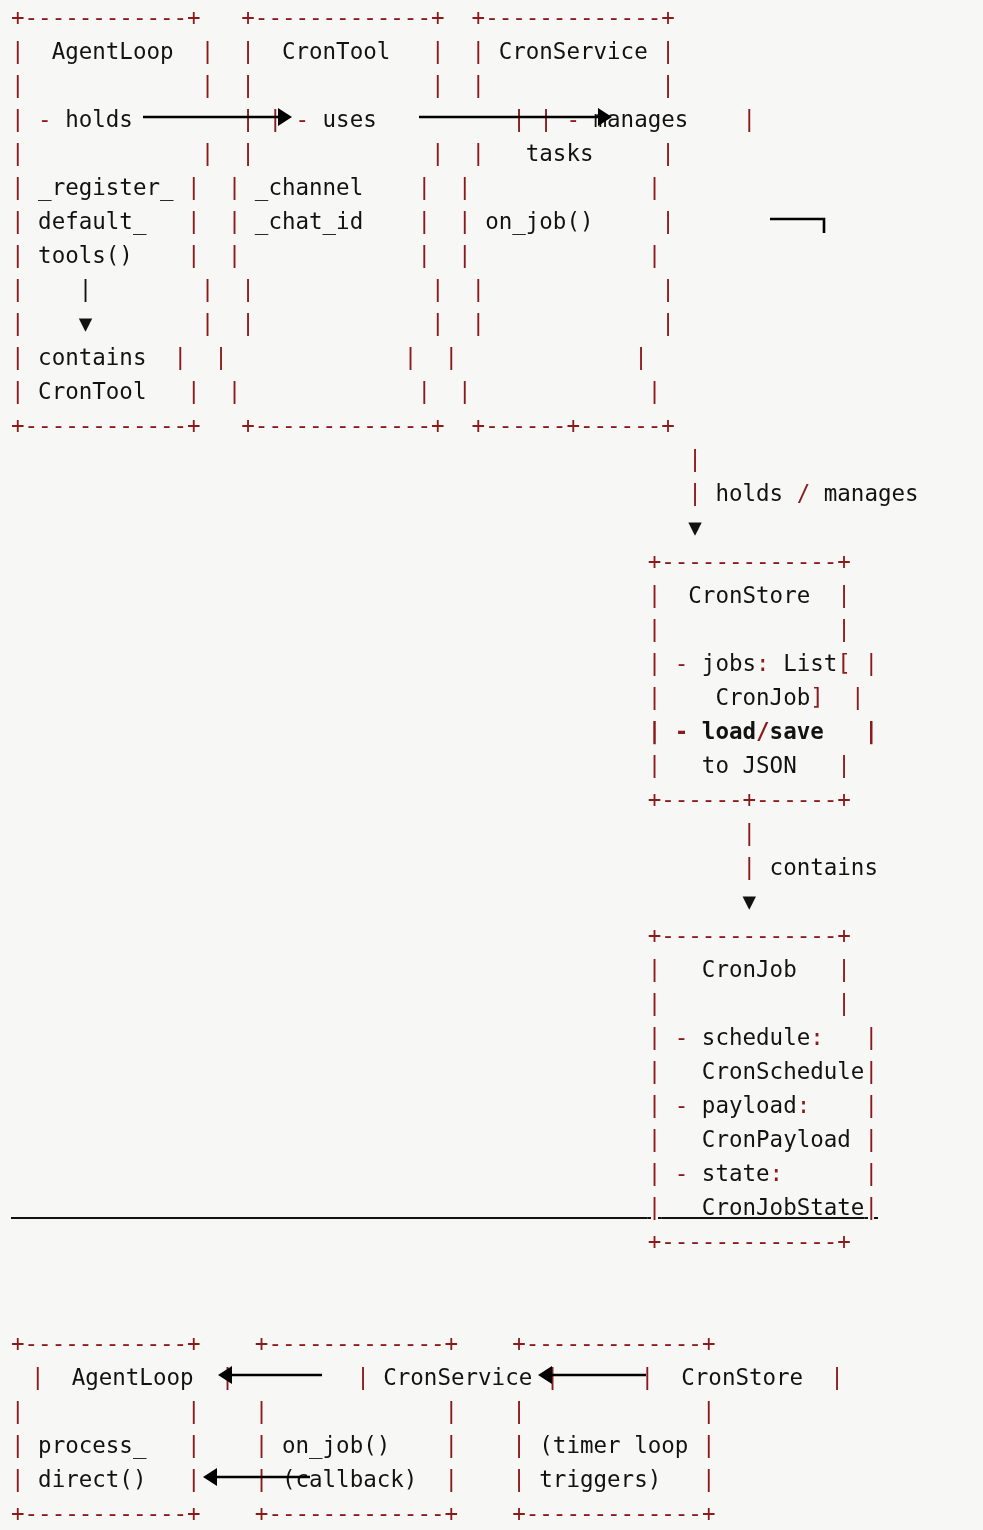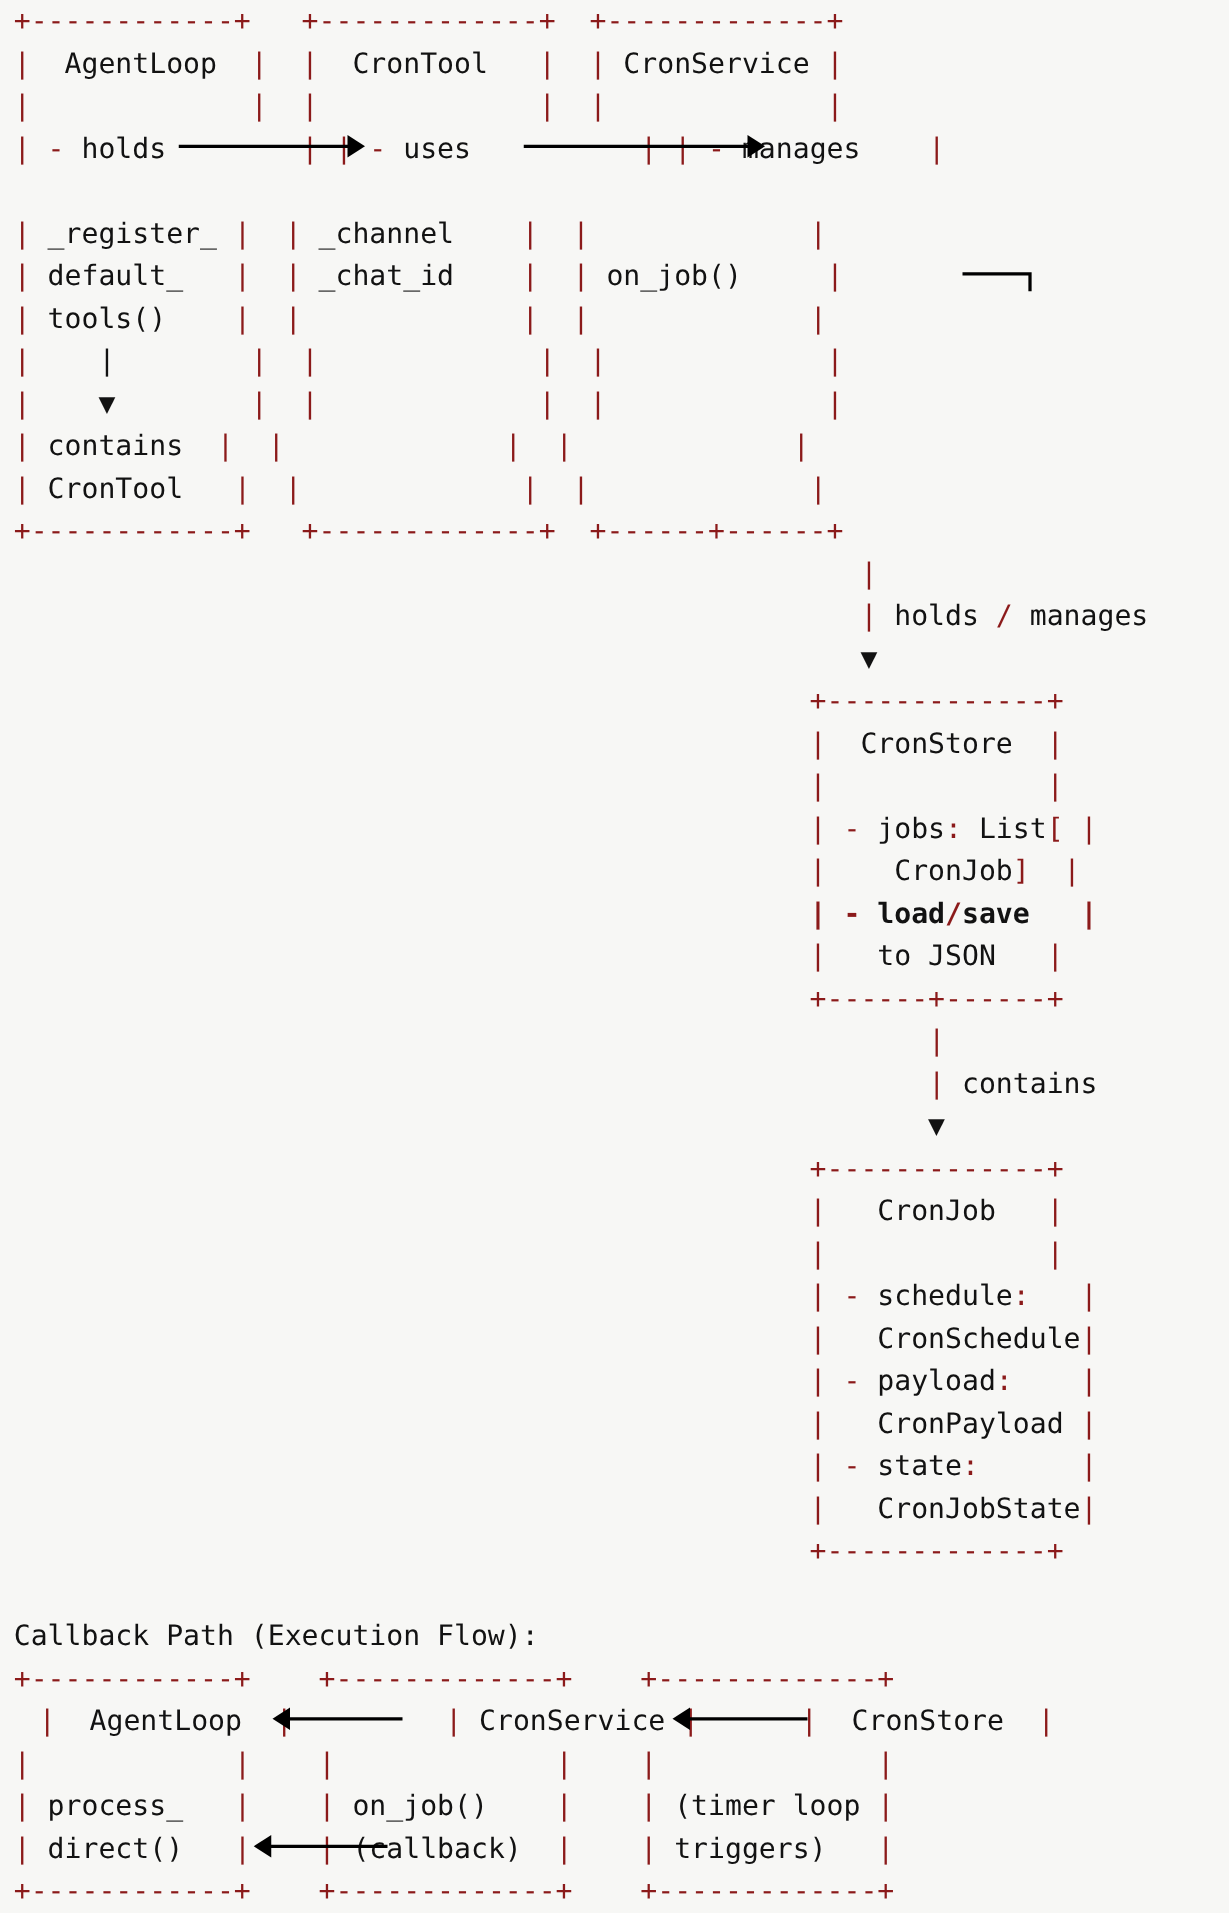--- a/index.html
+++ b/index.html
@@ -52,20 +52,21 @@
   }
 </style>
 </head>
 <body>
 
 <div id="ascii-canvas">
     <div class="ascii-line" style="top: 0px;"><span class="bx">+------------+</span><span class="tx">   </span><span class="bx">+-------------+</span><span class="tx">  </span><span class="bx">+-------------+</span></div>
     <div class="ascii-line" style="top: 34px;"><span class="bx">|</span><span class="tx">  AgentLoop  </span><span class="bx">|</span><span class="tx">  </span><span class="bx">|</span><span class="tx">  CronTool   </span><span class="bx">|</span><span class="tx">  </span><span class="bx">|</span><span class="tx"> CronService </span><span class="bx">|</span></div>
     <div class="ascii-line" style="top: 68px;"><span class="bx">|</span><span class="tx">             </span><span class="bx">|</span><span class="tx">  </span><span class="bx">|</span><span class="tx">             </span><span class="bx">|</span><span class="tx">  </span><span class="bx">|</span><span class="tx">             </span><span class="bx">|</span></div>
     <div class="ascii-line" style="top: 102px;"><span class="bx">| - </span><span class="tx">holds</span><span class="tx">        </span><span class="bx">|</span><span class="tx"> </span><span class="bx">| - </span><span class="tx">uses</span><span class="tx">          </span><span class="bx">|</span><span class="tx"> </span><span class="bx">| - </span><span class="tx">manages    </span><span class="bx">|</span></div>
+    <div class="ascii-line" style="top: 136px;"><span class="bx">|</span><span class="tx">             </span><span class="bx">|</span><span class="tx">  </span><span class="bx">|</span><span class="tx">             </span><span class="bx">|</span><span class="tx">  </span><span class="bx">|</span><span class="tx">   tasks     </span><span class="bx">|</span></div>
     <div class="ascii-line" style="top: 170px;"><span class="bx">| </span><span class="tx">_register_ </span><span class="bx">|</span><span class="tx">  </span><span class="bx">| </span><span class="tx">_channel    </span><span class="bx">|</span><span class="tx">  </span><span class="bx">|</span><span class="tx">             </span><span class="bx">|</span></div>
     <div class="ascii-line" style="top: 204px;"><span class="bx">| </span><span class="tx">default_   </span><span class="bx">|</span><span class="tx">  </span><span class="bx">| </span><span class="tx">_chat_id    </span><span class="bx">|</span><span class="tx">  </span><span class="bx">| </span><span class="tx">on_job()</span><span class="tx">     </span><span class="bx">|</span></div>
     <div class="ascii-line" style="top: 238px;"><span class="bx">| </span><span class="tx">tools()    </span><span class="bx">|</span><span class="tx">  </span><span class="bx">|</span><span class="tx">             </span><span class="bx">|</span><span class="tx">  </span><span class="bx">|</span><span class="tx">             </span><span class="bx">|</span></div>
     <div class="ascii-line" style="top: 272px;"><span class="bx">|</span><span class="tx">    |        </span><span class="bx">|</span><span class="tx">  </span><span class="bx">|</span><span class="tx">             </span><span class="bx">|</span><span class="tx">  </span><span class="bx">|</span><span class="tx">             </span><span class="bx">|</span></div>
     <div class="ascii-line" style="top: 306px;"><span class="bx">|</span><span class="tx">    ▼        </span><span class="bx">|</span><span class="tx">  </span><span class="bx">|</span><span class="tx">             </span><span class="bx">|</span><span class="tx">  </span><span class="bx">|</span><span class="tx">             </span><span class="bx">|</span></div>
     <div class="ascii-line" style="top: 340px;"><span class="bx">| </span><span class="tx">contains  </span><span class="bx">|</span><span class="tx">  </span><span class="bx">|</span><span class="tx">             </span><span class="bx">|</span><span class="tx">  </span><span class="bx">|</span><span class="tx">             </span><span class="bx">|</span></div>
     <div class="ascii-line" style="top: 374px;"><span class="bx">| </span><span class="tx">CronTool   </span><span class="bx">|</span><span class="tx">  </span><span class="bx">|</span><span class="tx">             </span><span class="bx">|</span><span class="tx">  </span><span class="bx">|</span><span class="tx">             </span><span class="bx">|</span></div>
     <div class="ascii-line" style="top: 408px;"><span class="bx">+------------+</span><span class="tx">   </span><span class="bx">+-------------+</span><span class="tx">  </span><span class="bx">+------+------+</span></div>
     <div class="ascii-line" style="top: 442px;"><span class="tx">                                                  </span><span class="bx">|</span></div>
     <div class="ascii-line" style="top: 476px;"><span class="tx">                                                  </span><span class="bx">|</span><span class="tx"> holds </span><span class="bx">/</span><span class="tx"> manages</span></div>
@@ -82,23 +83,22 @@
     <div class="ascii-line" style="top: 850px;"><span class="tx">                                                      </span><span class="bx">|</span><span class="tx"> contains</span></div>
     <div class="ascii-line" style="top: 884px;"><span class="tx">                                                      ▼</span></div>
     <div class="ascii-line" style="top: 918px;"><span class="tx">                                               </span><span class="bx">+-------------+</span></div>
     <div class="ascii-line" style="top: 952px;"><span class="tx">                                               </span><span class="bx">|</span><span class="tx">   CronJob   </span><span class="bx">|</span></div>
     <div class="ascii-line" style="top: 986px;"><span class="tx">                                               </span><span class="bx">|</span><span class="tx">             </span><span class="bx">|</span></div>
     <div class="ascii-line" style="top: 1020px;"><span class="tx">                                               </span><span class="bx">| - </span><span class="tx">schedule</span><span class="bx">:</span><span class="tx">   </span><span class="bx">|</span></div>
     <div class="ascii-line" style="top: 1054px;"><span class="tx">                                               </span><span class="bx">|</span><span class="tx">   CronSchedule</span><span class="bx">|</span></div>
     <div class="ascii-line" style="top: 1088px;"><span class="tx">                                               </span><span class="bx">| - </span><span class="tx">payload</span><span class="bx">:</span><span class="tx">    </span><span class="bx">|</span></div>
     <div class="ascii-line" style="top: 1122px;"><span class="tx">                                               </span><span class="bx">|</span><span class="tx">   CronPayload </span><span class="bx">|</span></div>
     <div class="ascii-line" style="top: 1156px;"><span class="tx">                                               </span><span class="bx">| - </span><span class="tx">state</span><span class="bx">:</span><span class="tx">      </span><span class="bx">|</span></div>
-    <div class="ascii-line" style="top: 1190px;"><span class="tx">                                               </span><span class="bx">|</span><span class="tx">   CronJobState</span><span class="bx">|</span></div>
+    <div class="ascii-line" style="top: 1190px; text-decoration: underline;"><span class="tx">                                               </span><span class="bx">|</span><span class="tx">   CronJobState</span><span class="bx">|</span></div>
     <div class="ascii-line" style="top: 1224px;"><span class="tx">                                               </span><span class="bx">+-------------+</span></div>
-    <div class="ascii-line" style="top: 1292px;"><span class="tx">Callback Path (Execution Flow):</span></div>
     <div class="ascii-line" style="top: 1326px;"><span class="bx">+------------+</span><span class="tx">    </span><span class="bx">+-------------+</span><span class="tx">    </span><span class="bx">+-------------+</span></div>
     <div class="ascii-line" style="top: 1360px; margin-left: 20px;"><span class="bx">|</span><span class="tx">  AgentLoop  </span><span class="bx">|</span><span class="tx">         </span><span class="bx">|</span><span class="tx"> CronService </span><span class="bx">|</span><span class="tx">      </span><span class="bx">|</span><span class="tx">  CronStore  </span><span class="bx">|</span></div>
     <div class="ascii-line" style="top: 1394px;"><span class="bx">|</span><span class="tx">            </span><span class="bx">|</span><span class="tx">    </span><span class="bx">|</span><span class="tx">             </span><span class="bx">|</span><span class="tx">    </span><span class="bx">|</span><span class="tx">             </span><span class="bx">|</span></div>
     <div class="ascii-line" style="top: 1428px;"><span class="bx">| </span><span class="tx">process_   </span><span class="bx">|</span><span class="tx">    </span><span class="bx">| </span><span class="tx">on_job()    </span><span class="bx">|</span><span class="tx">    </span><span class="bx">| </span><span class="tx">(timer loop </span><span class="bx">|</span></div>
     <div class="ascii-line" style="top: 1462px;"><span class="bx">| </span><span class="tx">direct()   </span><span class="bx">|</span><span class="tx">    </span><span class="bx">| </span><span class="tx">(callback)  </span><span class="bx">|</span><span class="tx">    </span><span class="bx">| </span><span class="tx">triggers)   </span><span class="bx">|</span></div>
     <div class="ascii-line" style="top: 1496px;"><span class="bx">+------------+</span><span class="tx">    </span><span class="bx">+-------------+</span><span class="tx">    </span><span class="bx">+-------------+</span></div>
   </div>
 
 <svg id="overlay" viewBox="0 0 983 1530" width="983" height="1530">
     <g>

